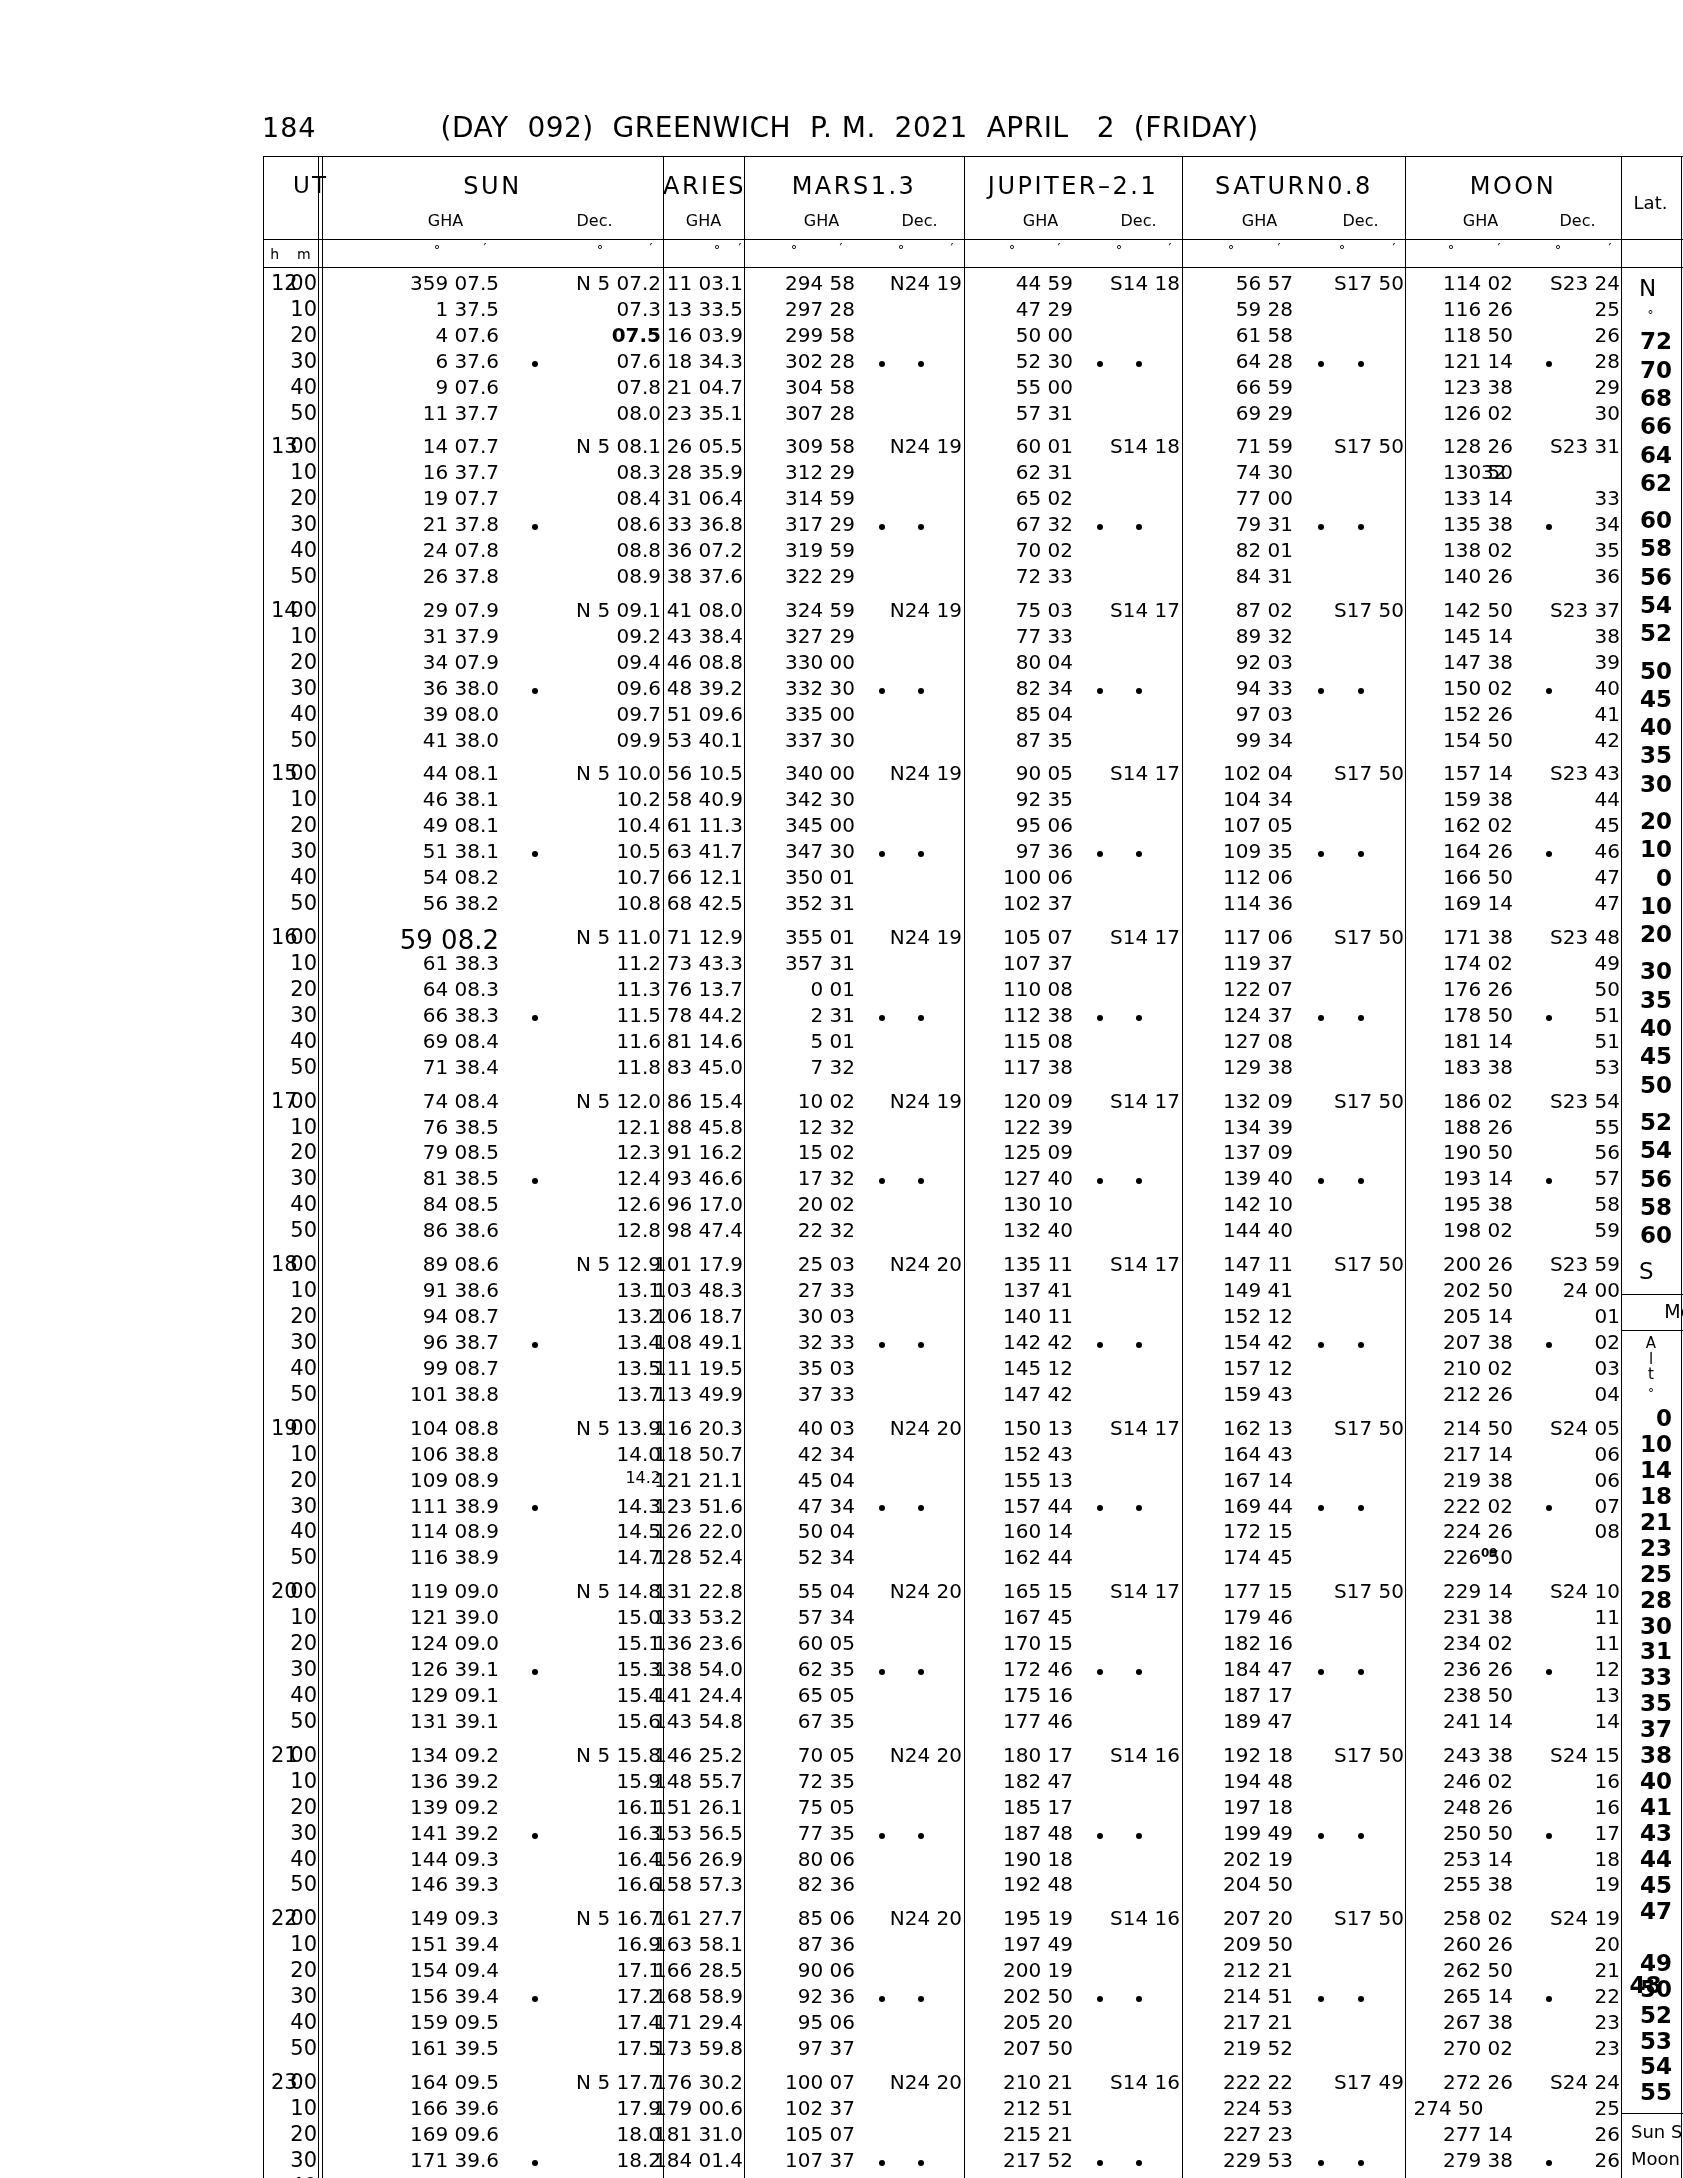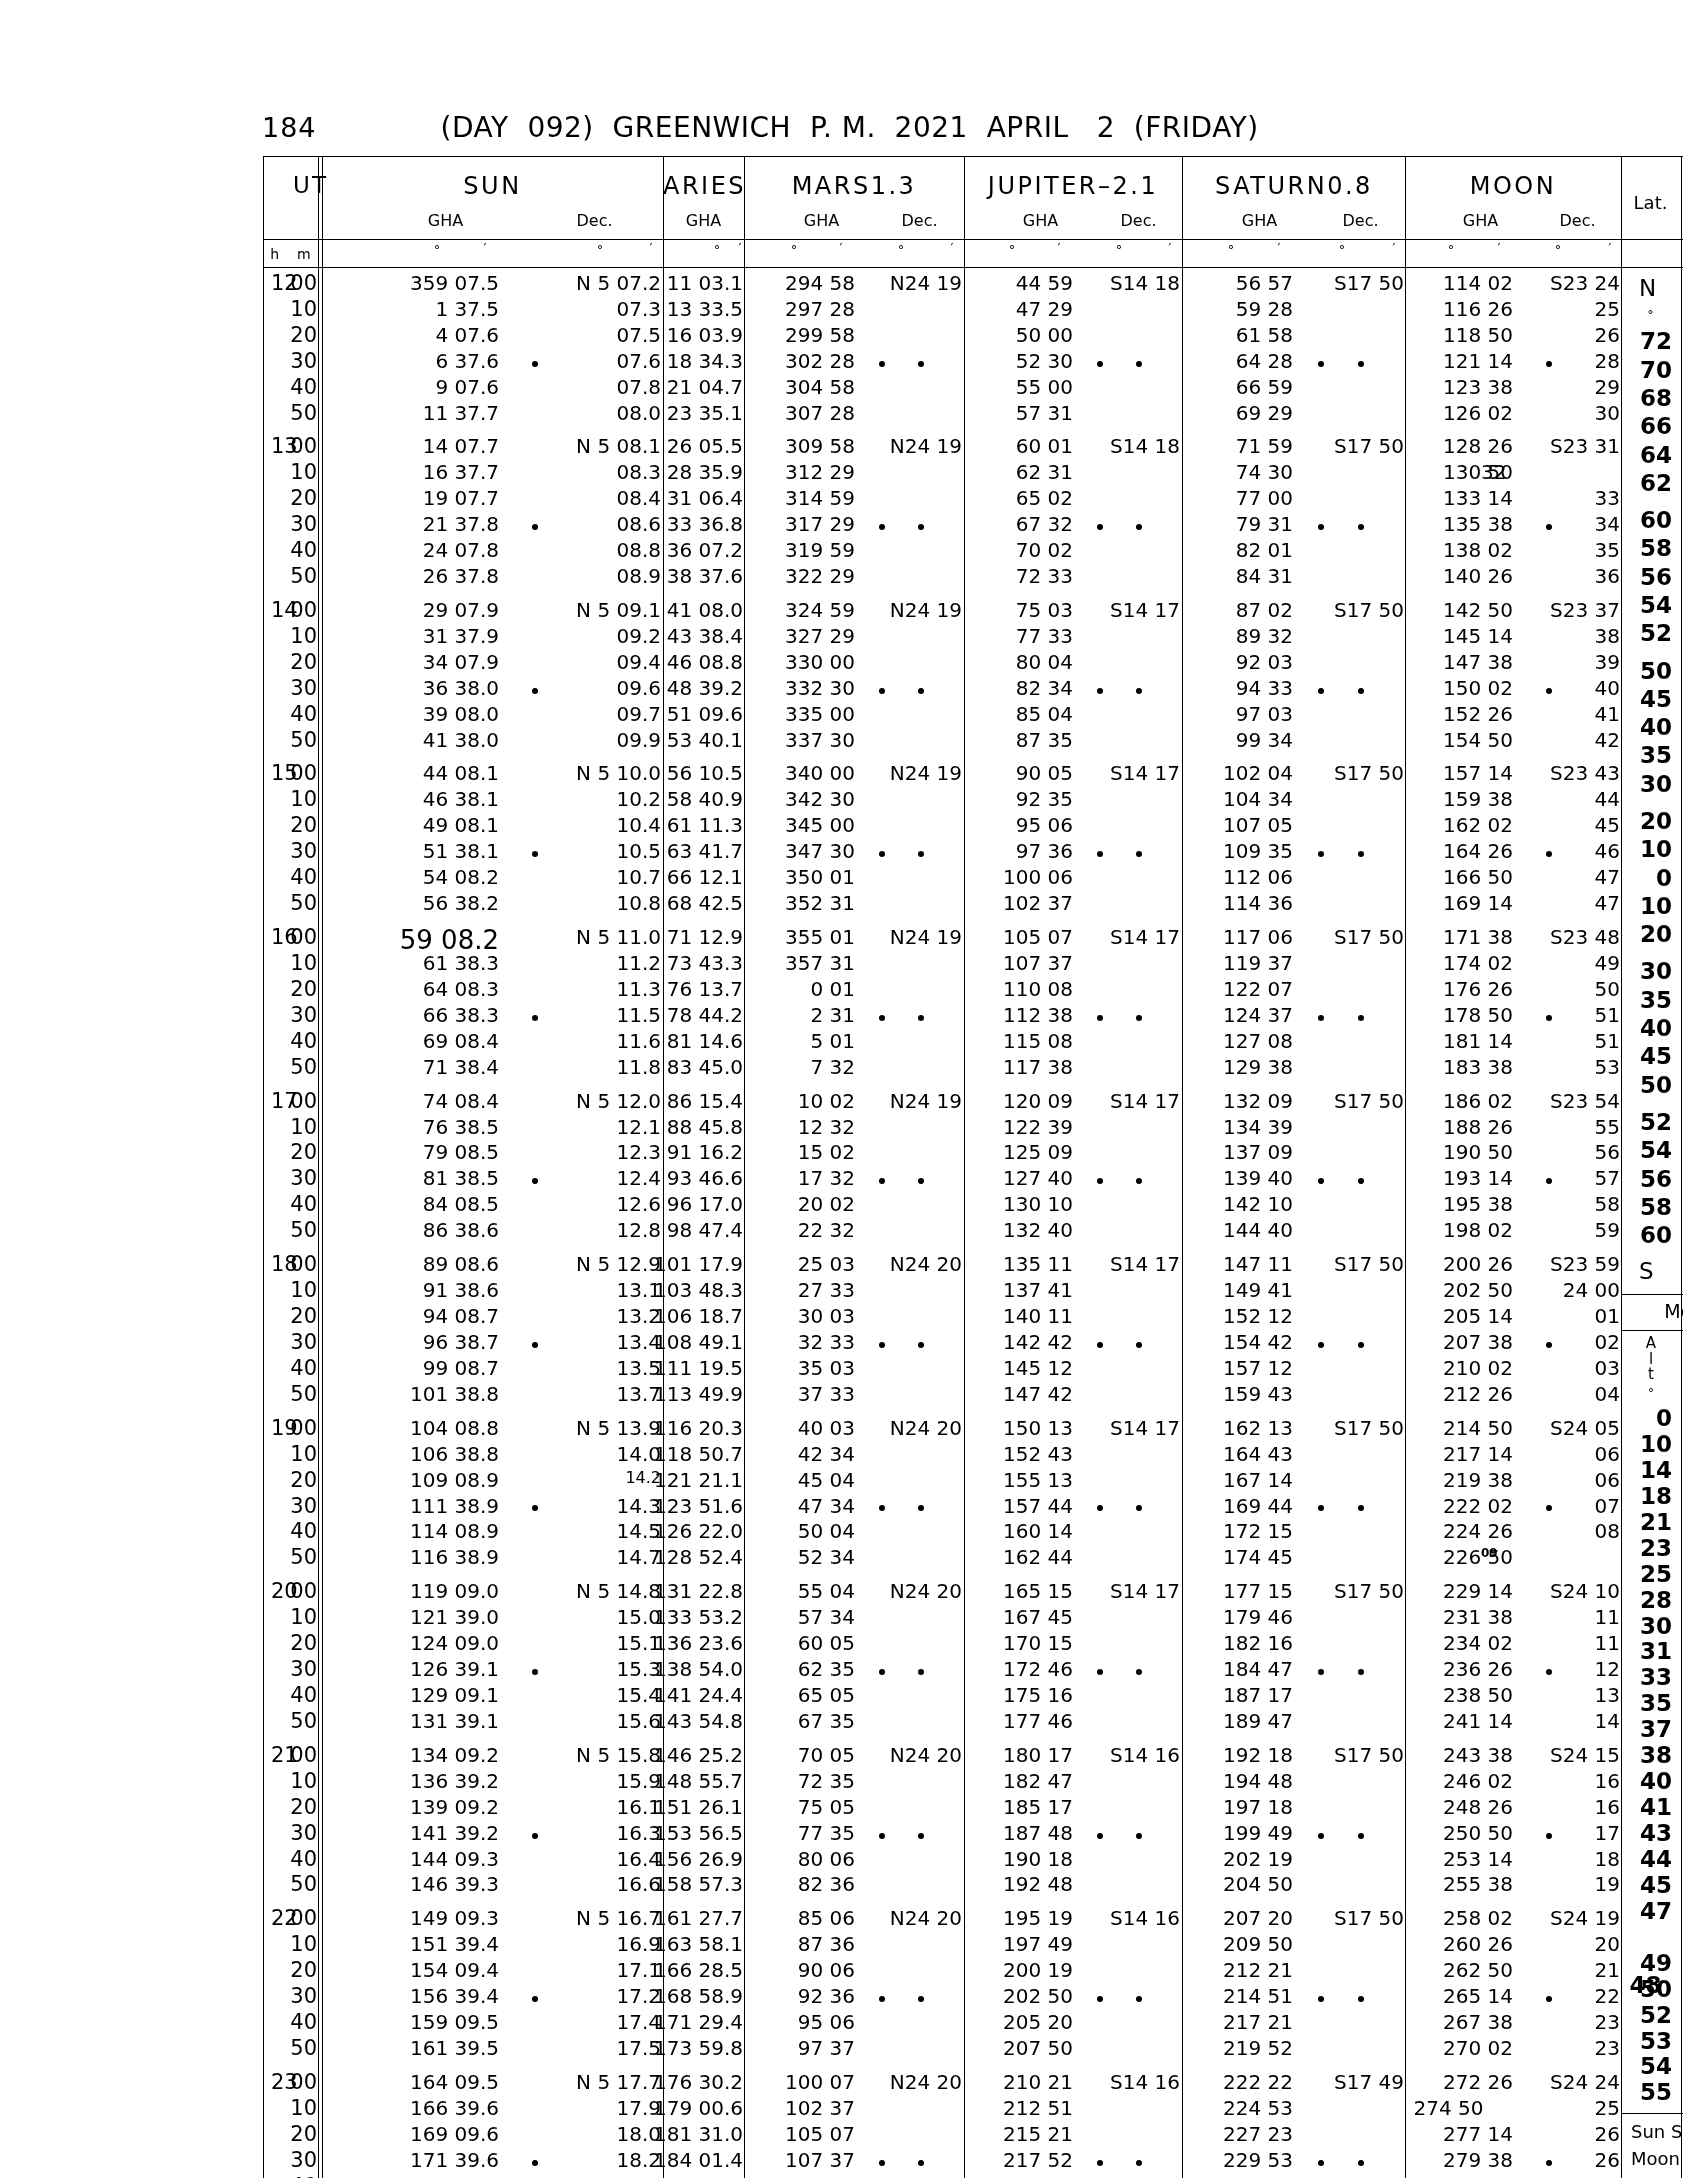--- a/index.html
+++ b/index.html
@@ -118,21 +118,21 @@
       <div style="left: 463px; top: 143px; font-size: 20px; white-space: pre; line-height: 1; font-weight: normal; letter-spacing: 0px; position: absolute; width: 129px; text-align: right;">297 28</div>
       <div style="left: 560px; top: 143px; font-size: 20px; white-space: pre; line-height: 1; font-weight: normal; letter-spacing: 0px; position: absolute; width: 139px; text-align: right;"></div>
       <div style="left: 681px; top: 143px; font-size: 20px; white-space: pre; line-height: 1; font-weight: normal; letter-spacing: 0px; position: absolute; width: 129px; text-align: right;">47 29</div>
       <div style="left: 778px; top: 143px; font-size: 20px; white-space: pre; line-height: 1; font-weight: normal; letter-spacing: 0px; position: absolute; width: 139px; text-align: right;"></div>
       <div style="left: 901px; top: 143px; font-size: 20px; white-space: pre; line-height: 1; font-weight: normal; letter-spacing: 0px; position: absolute; width: 129px; text-align: right;">59 28</div>
       <div style="left: 1002px; top: 143px; font-size: 20px; white-space: pre; line-height: 1; font-weight: normal; letter-spacing: 0px; position: absolute; width: 139px; text-align: right;"></div>
       <div style="left: 1121px; top: 143px; font-size: 20px; white-space: pre; line-height: 1; font-weight: normal; letter-spacing: 0px; position: absolute; width: 129px; text-align: right;">116 26</div>
       <div style="left: 1218px; top: 143px; font-size: 20px; white-space: pre; line-height: 1; font-weight: normal; letter-spacing: 0px; position: absolute; width: 139px; text-align: right;">25</div>
       <div style="left: 14px; top: 169px; font-size: 21px; white-space: pre; line-height: 1; font-weight: normal; letter-spacing: 0px; position: absolute; width: 40px; text-align: right;">20</div>
       <div style="left: 87px; top: 169px; font-size: 20px; white-space: pre; line-height: 1; font-weight: normal; letter-spacing: 0px; position: absolute; width: 149px; text-align: right;">4 07.6</div>
-      <div style="left: 220px; top: 169px; font-size: 20px; white-space: pre; line-height: 1; font-weight: normal; letter-spacing: 0px; position: absolute; width: 178px; text-align: right;">07.5</div>
+      <div style="left: 220px; top: 169px; font-size: 20px; white-space: pre; line-height: 1; font-weight: bold; letter-spacing: 0px; position: absolute; width: 178px; text-align: right;">07.5</div>
       <div style="left: 331px; top: 169px; font-size: 20px; white-space: pre; line-height: 1; font-weight: normal; letter-spacing: 0px; position: absolute; width: 149px; text-align: right;">16 03.9</div>
       <div style="left: 463px; top: 169px; font-size: 20px; white-space: pre; line-height: 1; font-weight: normal; letter-spacing: 0px; position: absolute; width: 129px; text-align: right;">299 58</div>
       <div style="left: 560px; top: 169px; font-size: 20px; white-space: pre; line-height: 1; font-weight: normal; letter-spacing: 0px; position: absolute; width: 139px; text-align: right;"></div>
       <div style="left: 681px; top: 169px; font-size: 20px; white-space: pre; line-height: 1; font-weight: normal; letter-spacing: 0px; position: absolute; width: 129px; text-align: right;">50 00</div>
       <div style="left: 778px; top: 169px; font-size: 20px; white-space: pre; line-height: 1; font-weight: normal; letter-spacing: 0px; position: absolute; width: 139px; text-align: right;"></div>
       <div style="left: 901px; top: 169px; font-size: 20px; white-space: pre; line-height: 1; font-weight: normal; letter-spacing: 0px; position: absolute; width: 129px; text-align: right;">61 58</div>
       <div style="left: 1002px; top: 169px; font-size: 20px; white-space: pre; line-height: 1; font-weight: normal; letter-spacing: 0px; position: absolute; width: 139px; text-align: right;"></div>
       <div style="left: 1121px; top: 169px; font-size: 20px; white-space: pre; line-height: 1; font-weight: normal; letter-spacing: 0px; position: absolute; width: 129px; text-align: right;">118 50</div>
       <div style="left: 1218px; top: 169px; font-size: 20px; white-space: pre; line-height: 1; font-weight: normal; letter-spacing: 0px; position: absolute; width: 139px; text-align: right;">26</div>
       <div style="left: 14px; top: 195px; font-size: 21px; white-space: pre; line-height: 1; font-weight: normal; letter-spacing: 0px; position: absolute; width: 40px; text-align: right;">30</div>

